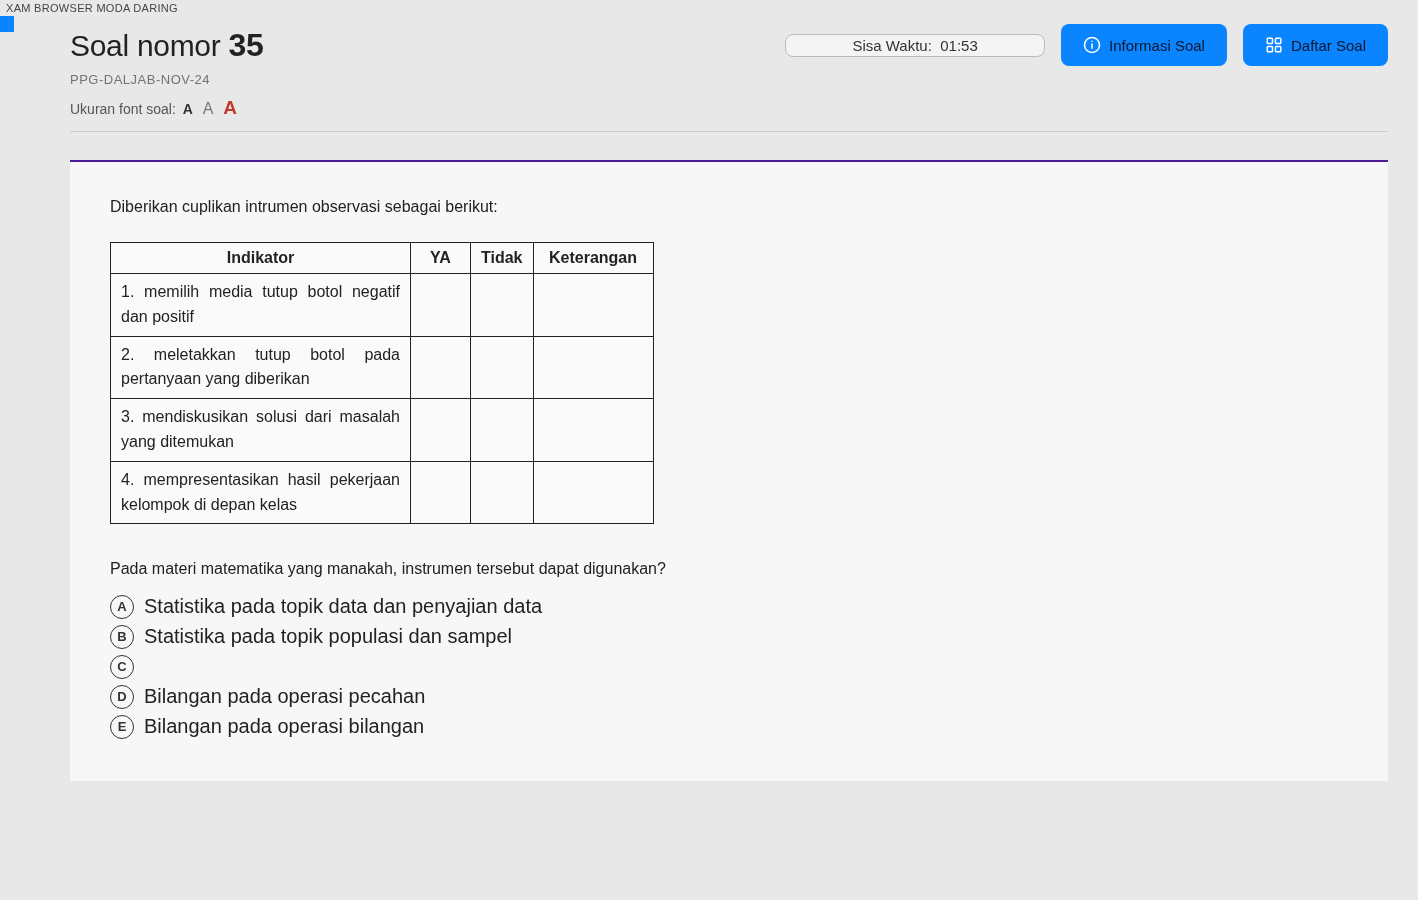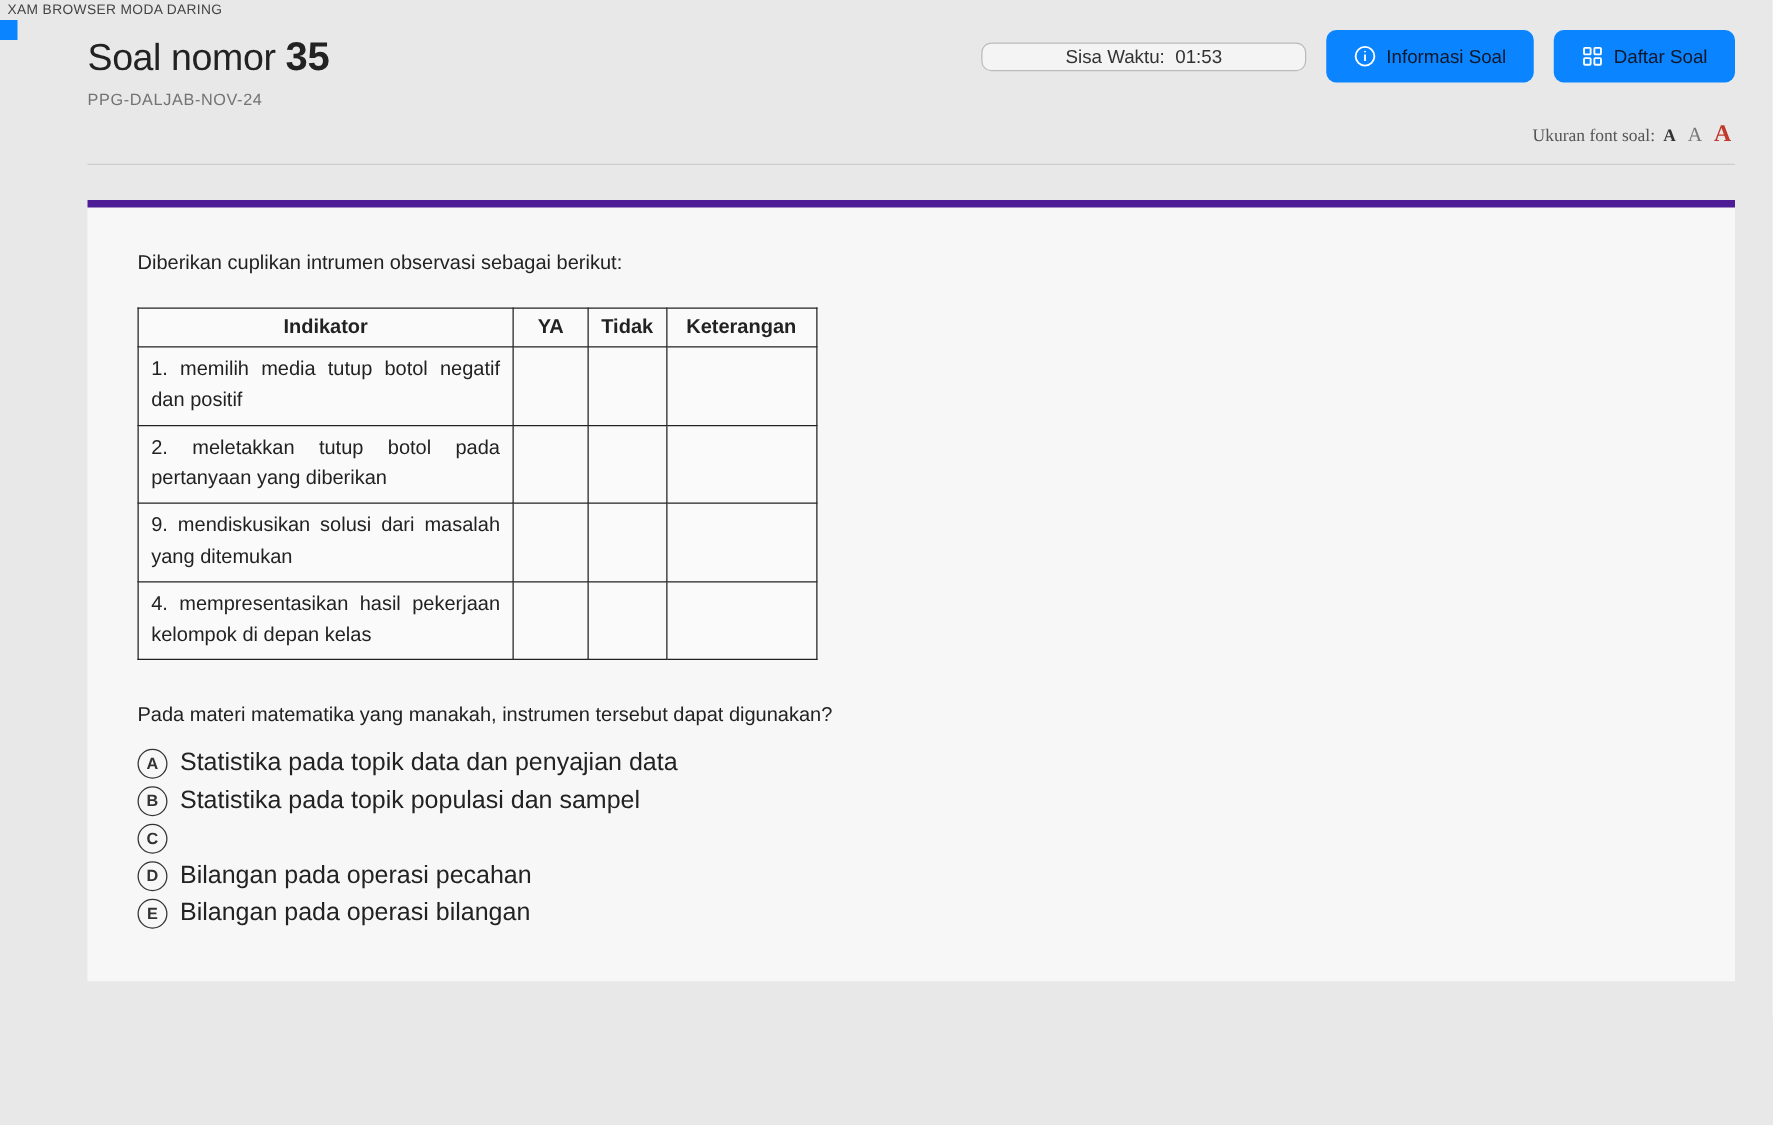--- a/index.html
+++ b/index.html
@@ -64,40 +64,38 @@
   }
   .btn.pri { background: #0a84ff; }
   .btn .ic { width: 18px; height: 18px; display:inline-flex; align-items:center; justify-content:center; }
   .subtitle {
     font-size: 13px;
     color: #737373;
     margin-top: 6px;
     letter-spacing: 0.5px;
   }
   .font-size-row {
-    text-align: right;
     font-size: 14px;
     color: #555;
     margin-top: 10px;
-    font-family: Liberation Serif, serif;
   }
   .fs-a { cursor:pointer; padding:0 3px; }
   .fs1 { font-size: 14px; color:#333; font-weight:600;}
   .fs2 { font-size: 16px; color:#777;}
   .fs3 { font-size: 19px; color:#c0392b; font-weight:600;}
   hr.div {
     border: none;
     border-top: 1px solid #ccc;
     margin: 12px 0 28px 0;
   }
   .content-card {
     background: #f7f7f7;
     margin: 0 0 0 0;
     padding: 36px 40px;
-    border-top: 6px solid #4c1d95;
+    border-top: 2px solid #4c1d95;
   }
   .intro {
     font-size: 16px;
     color: #222;
     margin-bottom: 26px;
   }
   table.obs {
     border-collapse: collapse;
     font-size: 16px;
     color: #222;
@@ -208,21 +206,21 @@
         <td></td>
         <td></td>
       </tr>
       <tr>
         <td class="idk">2. meletakkan tutup botol pada pertanyaan yang diberikan</td>
         <td></td>
         <td></td>
         <td></td>
       </tr>
       <tr>
-        <td class="idk">9. mendiskusikan solusi dari masalah yang ditemukan</td>
+        <td class="idk">3. mendiskusikan solusi dari masalah yang ditemukan</td>
         <td></td>
         <td></td>
         <td></td>
       </tr>
       <tr>
         <td class="idk">4. mempresentasikan hasil pekerjaan kelompok di depan kelas</td>
         <td></td>
         <td></td>
         <td></td>
       </tr>

